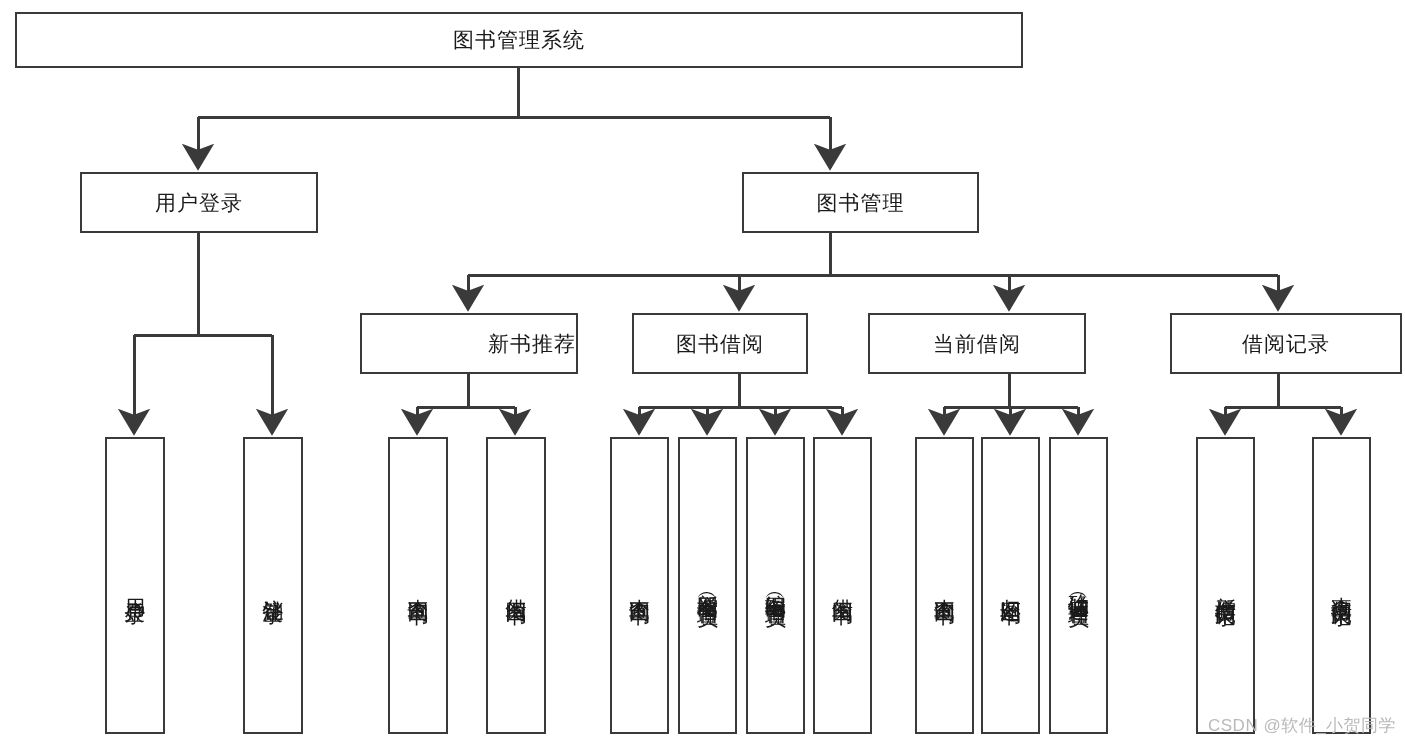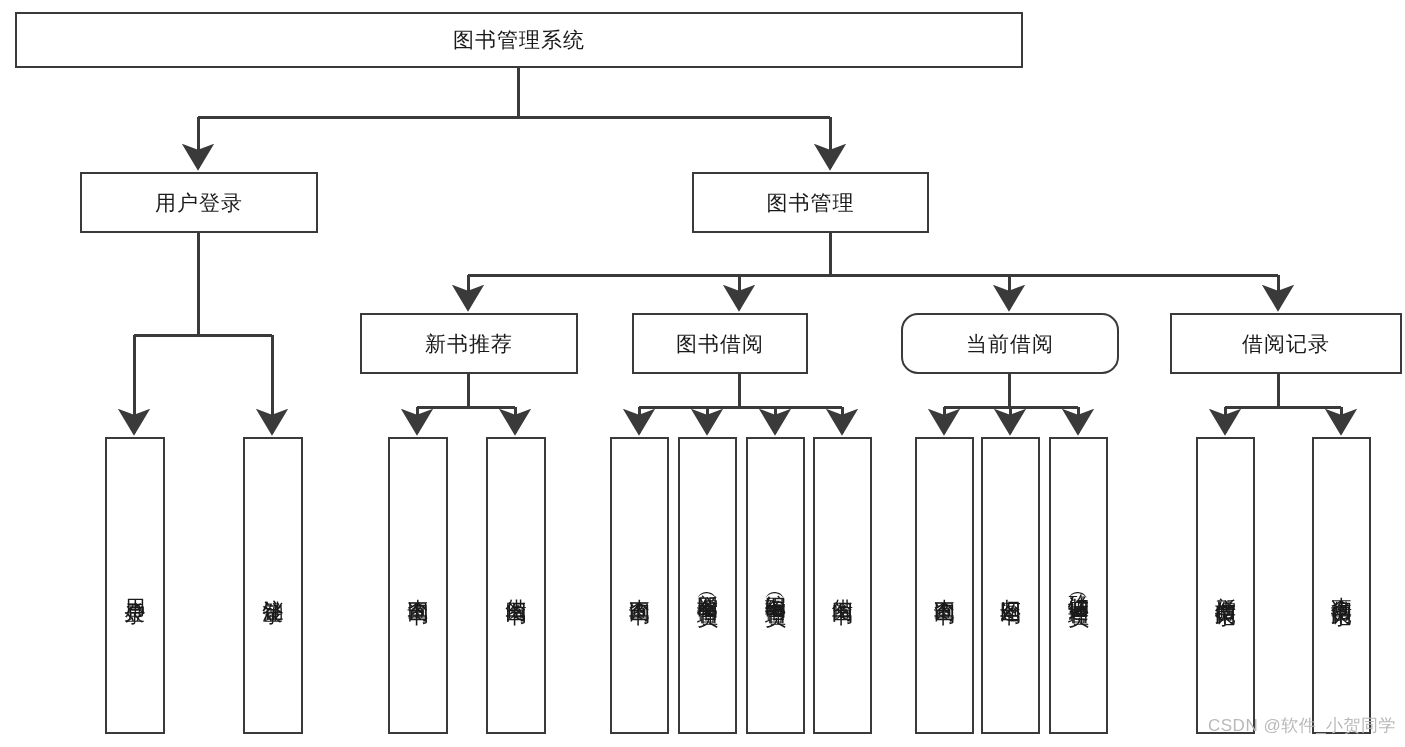--- a/index.html
+++ b/index.html
@@ -121,33 +121,33 @@
   </svg>
 
   <div class="node node-h" style="left:15px; top:12px; width:1008px; height:56px;">
     <span class="label">图书管理系统</span>
   </div>
 
   <div class="node node-h" style="left:80px; top:172px; width:238px; height:61px;">
     <span class="label">用户登录</span>
   </div>
 
-  <div class="node node-h" style="left:692px; top:172px; width:237px; height:61px;">
+  <div class="node node-h" style="left:742px; top:172px; width:237px; height:61px;">
     <span class="label">图书管理</span>
   </div>
 
-  <div class="node node-h" style="left:360px; top:313px; width:218px; height:61px;">
+  <div class="node node-h" style="left:360px; top:313px; width:218px; height:61px;justify-content:flex-end;">
     <span class="label">新书推荐</span>
   </div>
 
   <div class="node node-h" style="left:632px; top:313px; width:176px; height:61px;">
     <span class="label">图书借阅</span>
   </div>
 
-  <div class="node node-h" style="left:901px; top:313px; width:218px; height:61px;border-radius:17px;">
+  <div class="node node-h" style="left:868px; top:313px; width:218px; height:61px;">
     <span class="label">当前借阅</span>
   </div>
 
   <div class="node node-h" style="left:1170px; top:313px; width:232px; height:61px;">
     <span class="label">借阅记录</span>
   </div>
 
   <div class="node node-v" style="left:105px; top:437px; width:60px; height:297px;">
     <span class="label">用户登录</span>
   </div>

